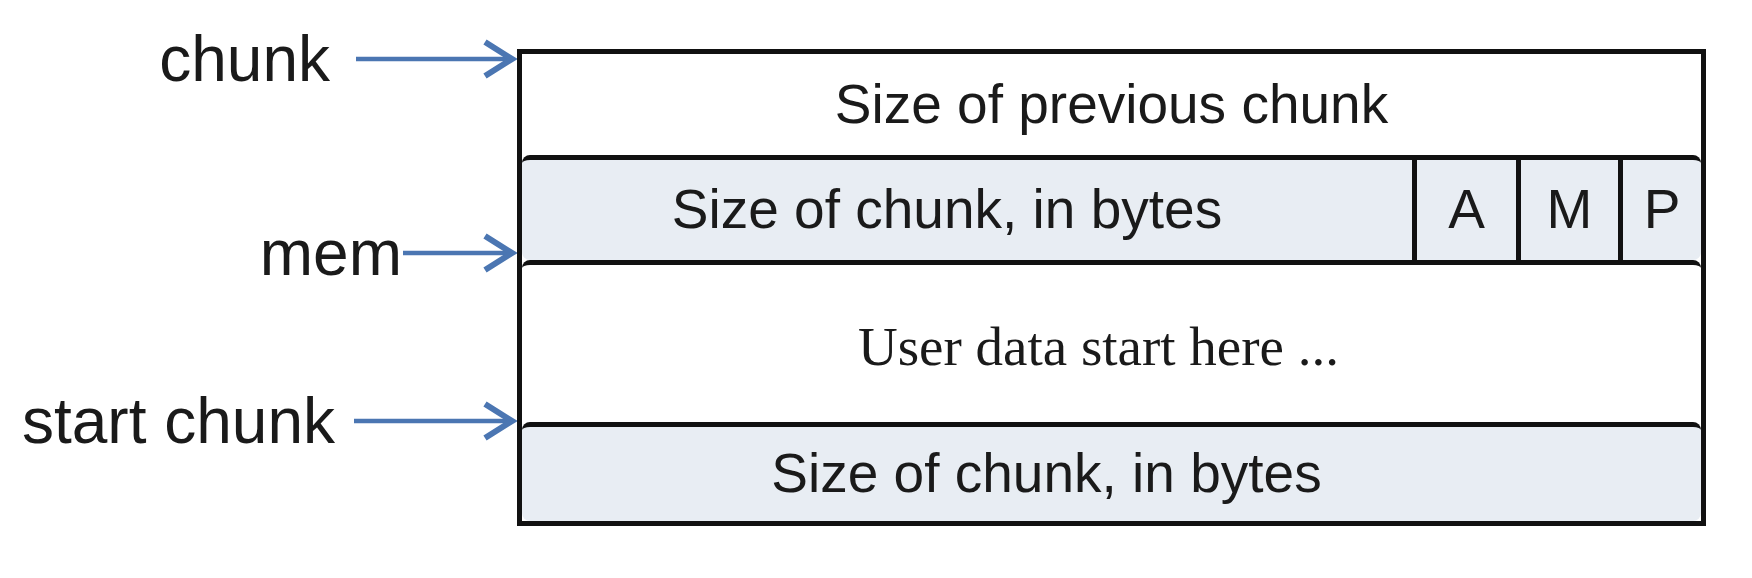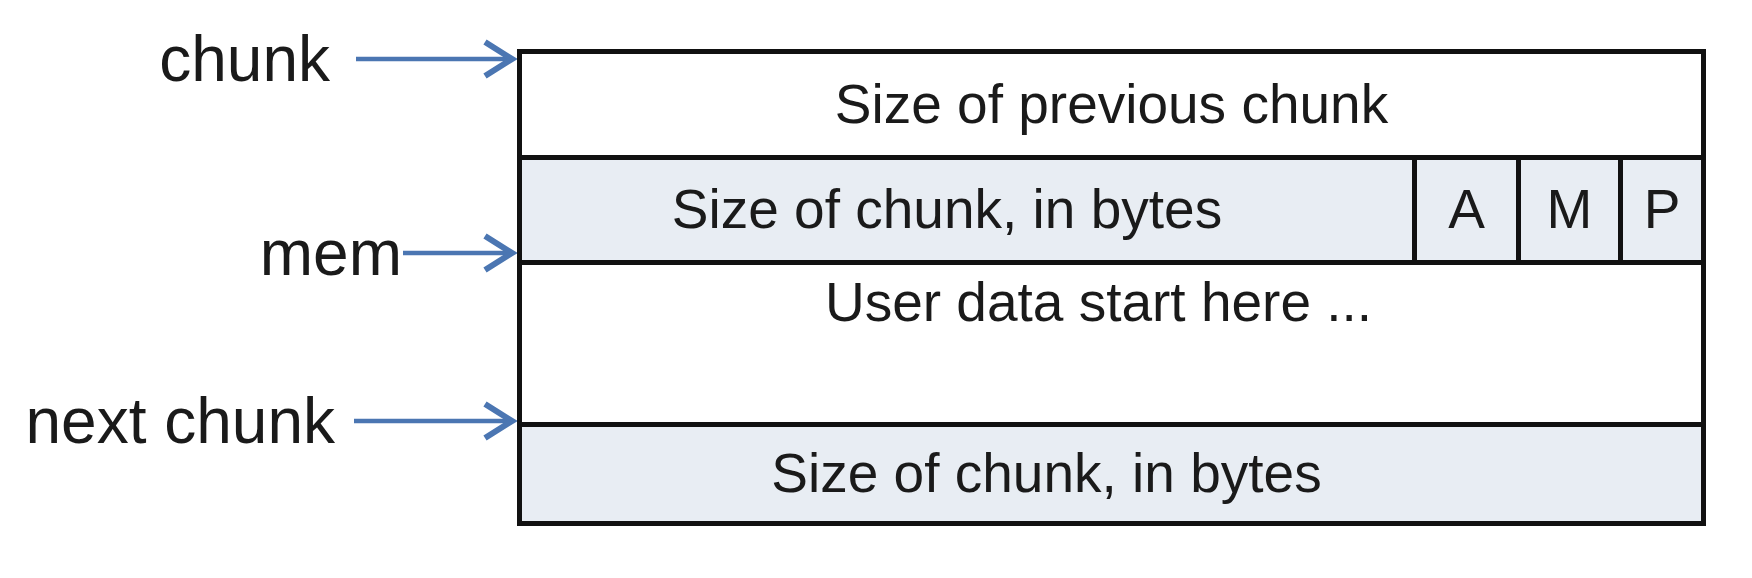--- a/index.html
+++ b/index.html
@@ -22,25 +22,25 @@
   .box{
     position:absolute;
     left:517px;top:49px;
     width:1189px;height:477px;
     border:5px solid var(--border-color);
     background:#ffffff;
     display:flex;flex-direction:column;
   }
   .row{
     display:flex;align-items:center;justify-content:center;
-    font-size:55px;line-height:1.15;white-space:nowrap;
+    font-size:55px;line-height:1.15;white-space:nowrap;border-radius:8px;
   }
   .row-prev{height:101px;}
   .row-size{height:105px;border-top:5px solid var(--border-color);background:var(--fill-shaded);padding:0;}
-  .row-user{flex:1;border-top:5px solid var(--border-color);align-items:flex-start;padding-top:6px;padding-right:26px;}
+  .row-user{flex:1;border-top:5px solid var(--border-color);align-items:center;padding-top:6px;padding-right:26px;font-family:Liberation Serif, serif;}
   .row-next{height:99px;border-top:5px solid var(--border-color);background:var(--fill-shaded);padding-right:130px;}
   
   .row-size{display:flex;align-items:stretch;justify-content:flex-start;}
   .cell-main{
     flex:1;display:flex;align-items:center;justify-content:center;
     padding-right:40px;
   }
   .flag{
     display:flex;align-items:center;justify-content:center;
     border-left:5px solid var(--border-color);
@@ -81,21 +81,21 @@
 
   <div class="pointer ptr-mem">
     <span class="label">mem</span>
     <svg width="115" height="44" viewBox="0 0 115 44">
       <line class="arrow-stroke" x1="1" y1="22" x2="107" y2="22" stroke-width="4.5"></line>
       <path class="arrow-stroke" d="M83 5 L110 22 L83 39" fill="none" stroke-width="6"></path>
     </svg>
   </div>
 
   <div class="pointer ptr-next">
-    <span class="label">next chunk</span>
+    <span class="label">start chunk</span>
     <svg width="164" height="44" viewBox="0 0 164 44">
       <line class="arrow-stroke" x1="1" y1="22" x2="156" y2="22" stroke-width="4.5"></line>
       <path class="arrow-stroke" d="M132 5 L159 22 L132 39" fill="none" stroke-width="6"></path>
     </svg>
   </div>
 
   <div class="box">
 
     <div class="row row-prev">
       <span>Size of previous chunk</span>

